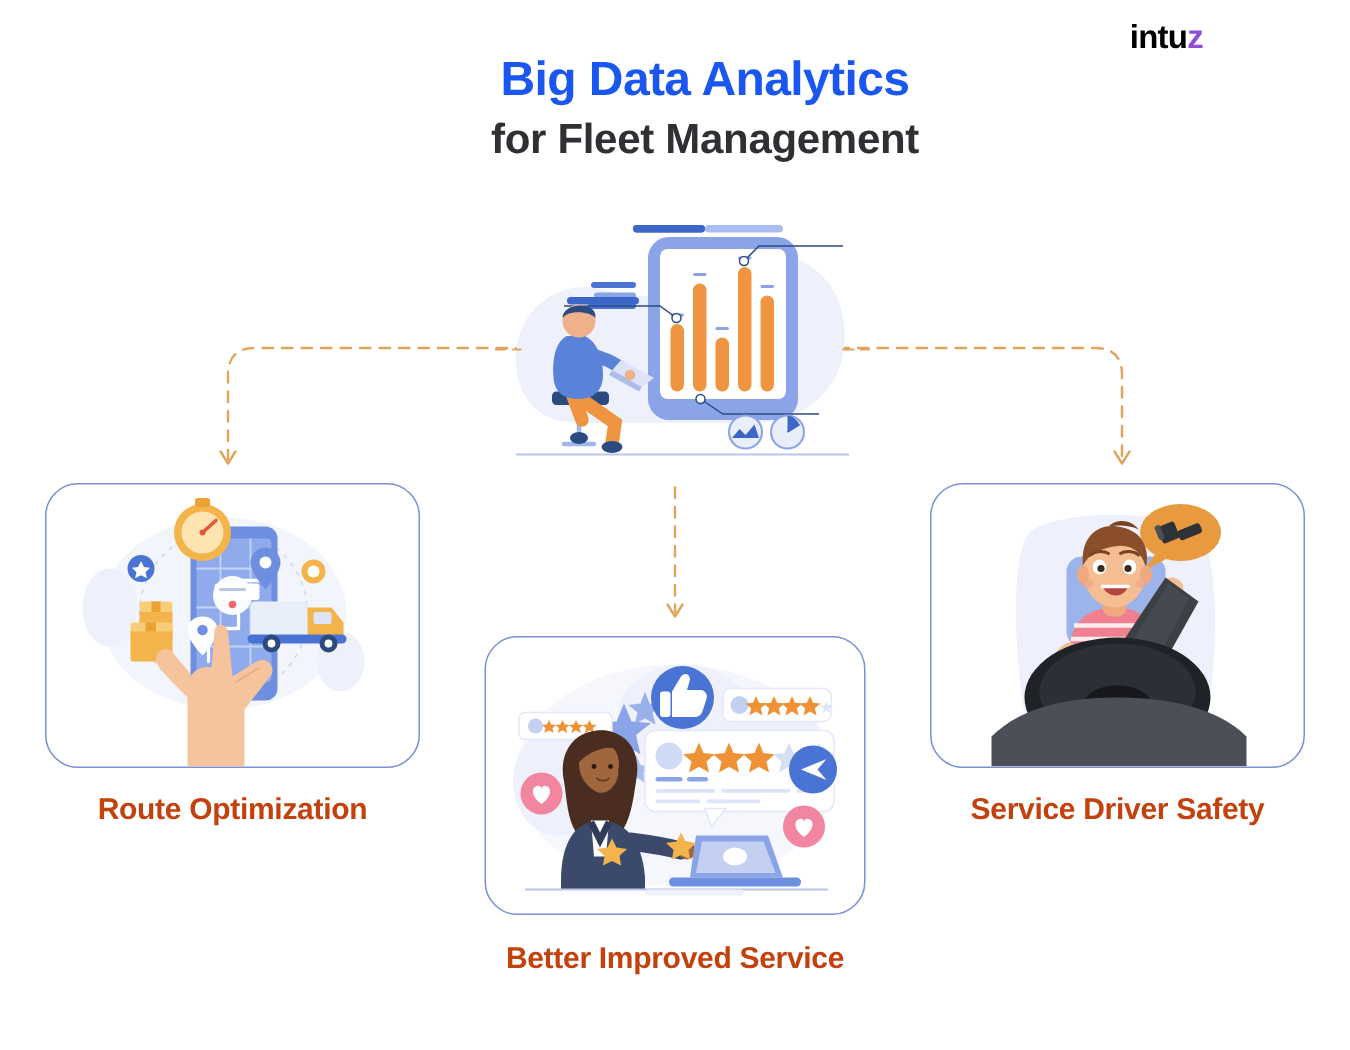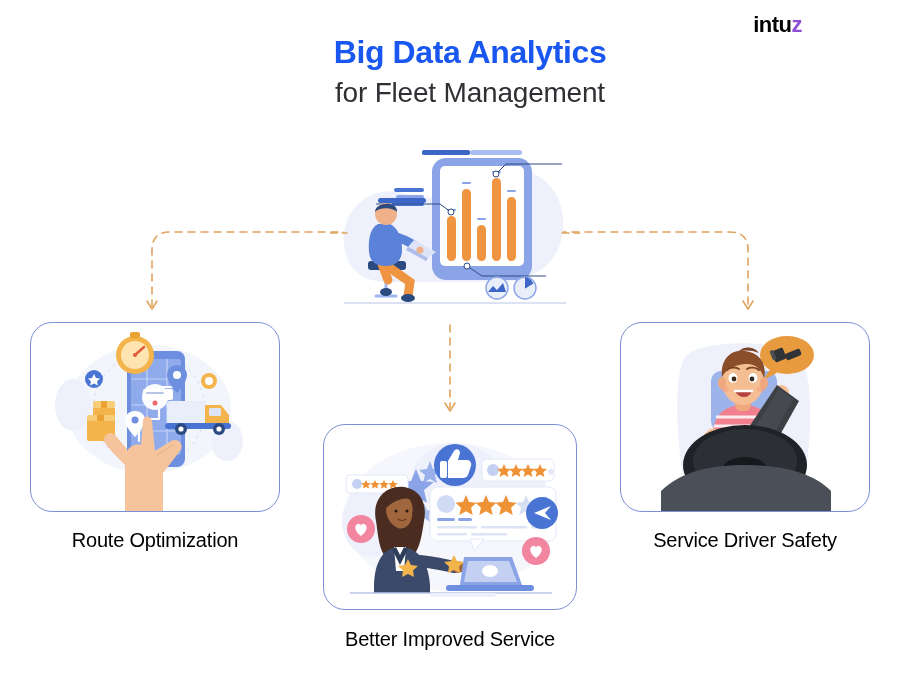--- a/index.html
+++ b/index.html
@@ -19,21 +19,21 @@
   }
   .logo .lz { color: #8d4fd6; }
 
   
   .title-wrap { position: absolute; top: 32px; left: 0; width: 900px; text-align: center; padding-left: 40px; }
   .title-line1 {
     font-size: 32px; font-weight: 700; color: #1a56f0;
     letter-spacing: -0.4px; line-height: 1.25;
   }
   .title-line2 {
-    font-size: 28px; font-weight: 400; color: #2f3034;
+    font-size: 28px; font-weight: 700; color: #2f3034;
     letter-spacing: -0.2px; line-height: 1.5;
   }
 
   
   .connectors { position: absolute; left: 0; top: 0; width: 900px; height: 700px; pointer-events: none; }
 
   
   .hero { position: absolute; left: 330px; top: 140px; width: 250px; height: 182px; }
 
   
@@ -43,21 +43,21 @@
     border-radius: 22px;
     background: #ffffff;
     overflow: hidden;
   }
   .card-left   { left: 30px;  top: 322px; width: 250px; height: 190px; }
   .card-center { left: 323px; top: 424px; width: 254px; height: 186px; }
   .card-right  { left: 620px; top: 322px; width: 250px; height: 190px; }
 
   .card-label {
     position: absolute; text-align: center;
-    font-size: 20px; font-weight: 400; color: #000000;
+    font-size: 20px; font-weight: 700; color: #c2410c;
     letter-spacing: -0.2px; white-space: nowrap;
   }
   .label-left   { left: 30px;  top: 529px; width: 250px; }
   .label-center { left: 323px; top: 628px; width: 254px; }
   .label-right  { left: 620px; top: 529px; width: 250px; }
 
   svg { display: block; }
 </style>
 </head>
 <body>

